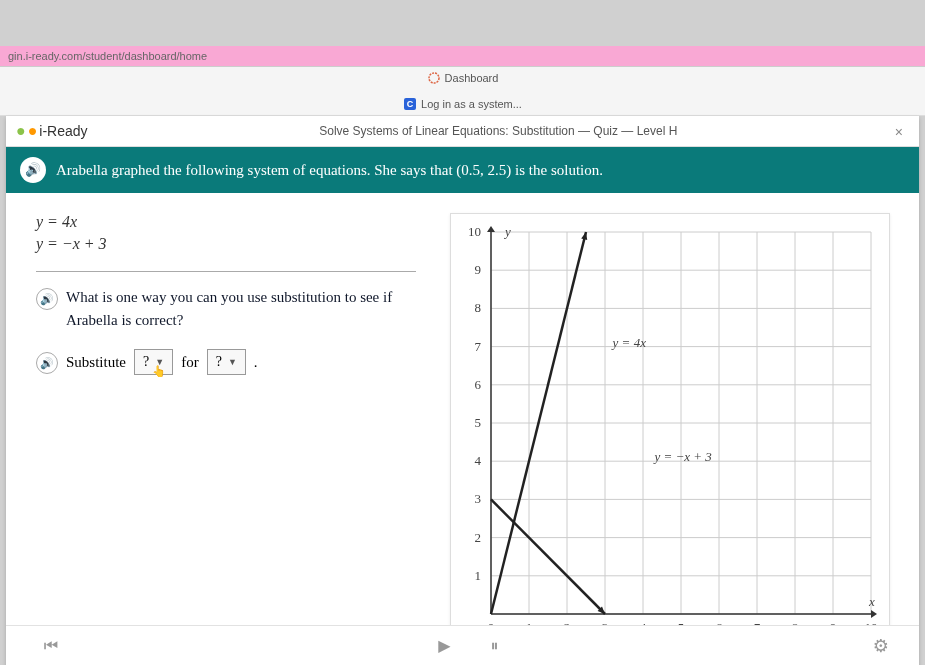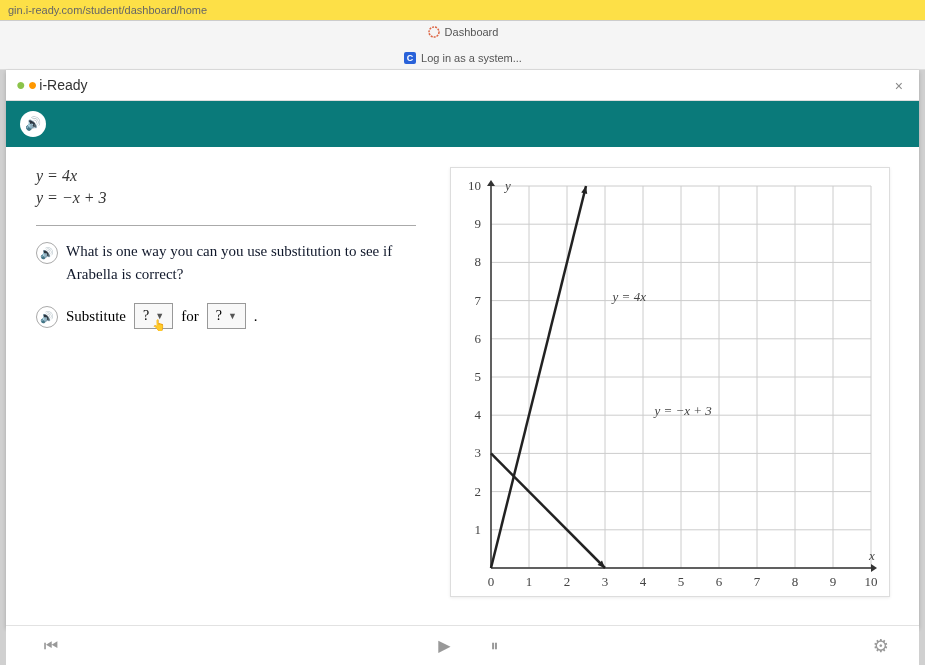--- a/index.html
+++ b/index.html
@@ -1,17 +1,17 @@
 <!DOCTYPE html>
 <html><head>
 <meta charset="utf-8">
 <style>
 * { box-sizing: border-box; margin: 0; padding: 0; }
 body { font-family: Arial, sans-serif; background: #d0d0d0; width: 925px; height: 665px; overflow: hidden; position: relative; }
-.url-bar { background: #fde047; padding: 4px 8px; font-size: 11px; color: #666; border-bottom: 1px solid #ccc; }
+.url-bar { background: #f9a8d4; padding: 4px 8px; font-size: 11px; color: #666; border-bottom: 1px solid #ccc; margin-top: 46px; }
 .bookmarks { background: #f5f5f5; padding: 4px 8px; font-size: 11px; display: flex; gap: 12px; align-items: center; border-bottom: 1px solid #ddd; flex-direction: column; }
 .bookmark { display: flex; align-items: center; gap: 4px; color: #555; cursor: pointer; }
 .bookmark-icon { width: 14px; height: 14px; display: inline-flex; }
 .app-window { background: #fff; margin: 0 6px; position: relative; box-shadow: 0 2px 4px rgba(0,0,0,0.2); }
 .app-header { display: flex; align-items: center; padding: 6px 10px; border-bottom: 1px solid #ddd; position: relative; }
 .brand { font-size: 14px; color: #333; display: flex; align-items: center; gap: 2px; }
 .brand-dot1 { color: #8bc34a; font-size: 16px; }
 .brand-dot2 { color: #ff9800; font-size: 16px; }
 .lesson-title { flex: 1; text-align: center; font-size: 12px; color: #555; }
 .close-btn { position: absolute; right: 10px; top: 6px; font-size: 14px; color: #888; cursor: pointer; padding: 2px 6px; }
@@ -64,27 +64,29 @@
   </div>
 </div>
 
 <div class="app-window">
   <div class="app-header">
     <div class="brand">
       <span class="brand-dot1">●</span>
         <span class="brand-dot2">●</span>
       <span>i-Ready</span>
     </div>
+    <div class="lesson-title">Solve Systems of Linear Equations: Substitution — Quiz — Level H</div>
     <div class="close-btn">×</div>
   </div>
 
   <div class="question-bar">
     <div class="speaker-btn">
       <span class="speaker-icon">🔊</span>
     </div>
+    <div>Arabella graphed the following system of equations. She says that (0.5, 2.5) is the solution.</div>
   </div>
 
   <div class="content-area">
     <div class="left-panel">
       <div class="equations">
         <div class="eq-line">y = 4x</div>
         <div class="eq-line">y = −x + 3</div>
       </div>
 
       <div class="sub-question">

